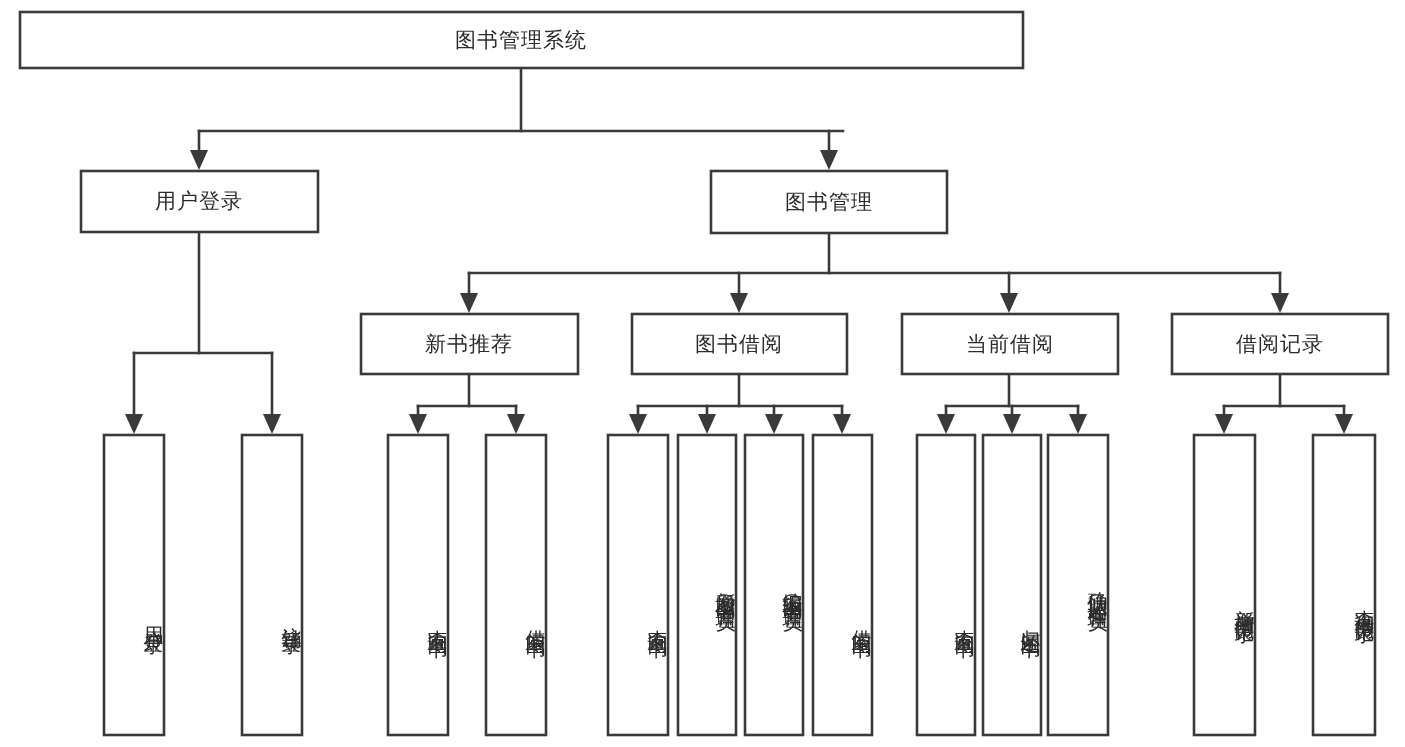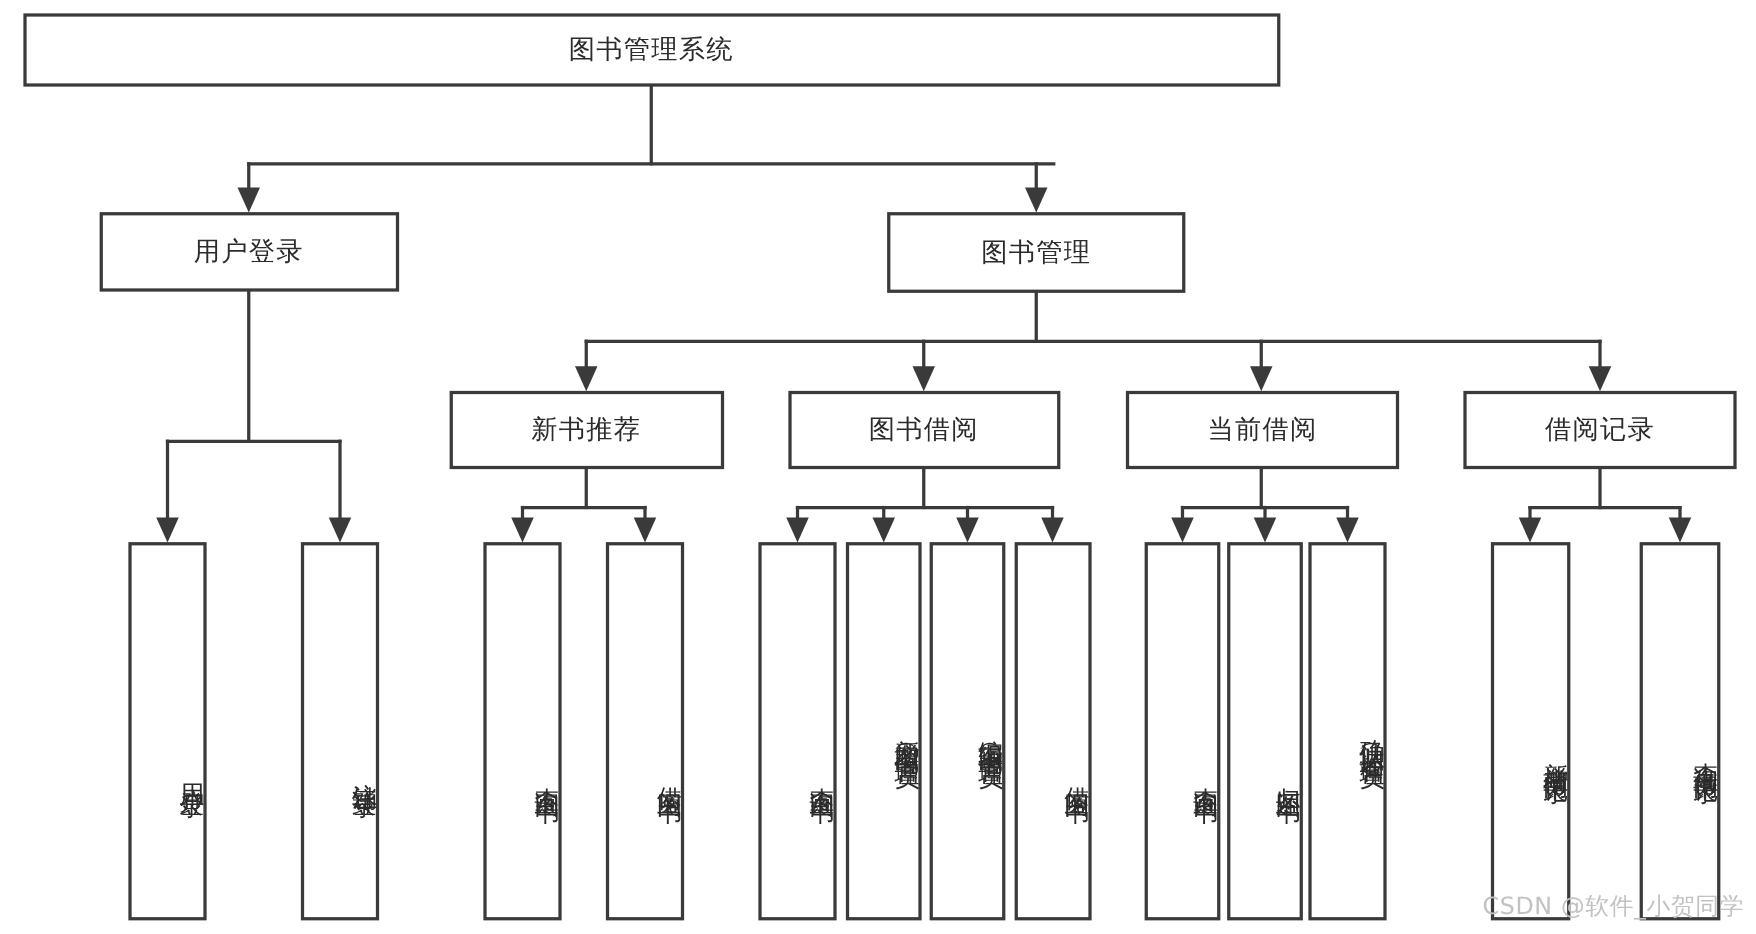--- a/index.html
+++ b/index.html
@@ -176,15 +176,14 @@
   <div class="leaf-label" style="left:608px;top:505px;width:60px;height:230px;">查询图书</div>
   <div class="leaf-label" style="left:678px;top:443px;width:58px;height:292px;">新增图书（管理员）</div>
   <div class="leaf-label" style="left:745px;top:443px;width:58px;height:292px;">编辑图书（管理员）</div>
   <div class="leaf-label" style="left:813px;top:505px;width:59px;height:230px;">借阅图书</div>
   <div class="leaf-label" style="left:917px;top:505px;width:58px;height:230px;">查询图书</div>
   <div class="leaf-label" style="left:983px;top:505px;width:58px;height:230px;">归还图书</div>
   <div class="leaf-label" style="left:1048px;top:443px;width:60px;height:292px;">确认归还（管理员）</div>
   <div class="leaf-label" style="left:1194px;top:470px;width:61px;height:265px;">新增借阅记录</div>
   <div class="leaf-label" style="left:1313px;top:470px;width:62px;height:265px;">查询借阅记录</div>
 
-  <div class="watermark">CSDN @软件_小贺同学</div>
 
 </div>
 
 </body></html>

